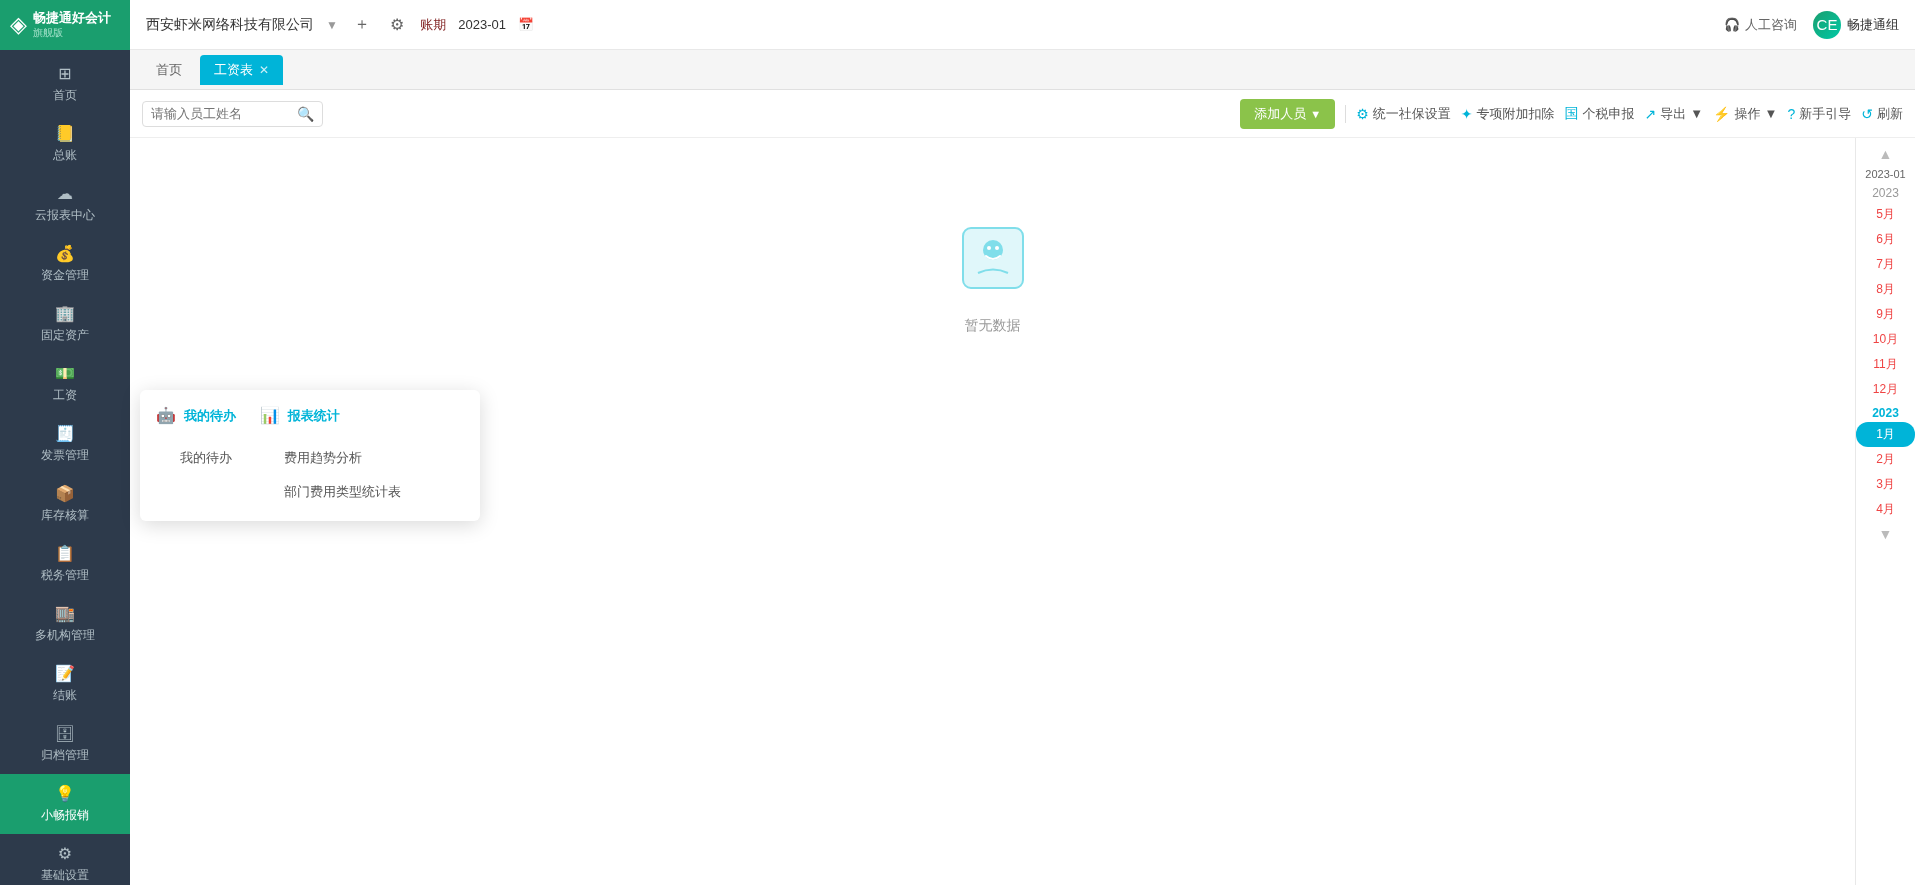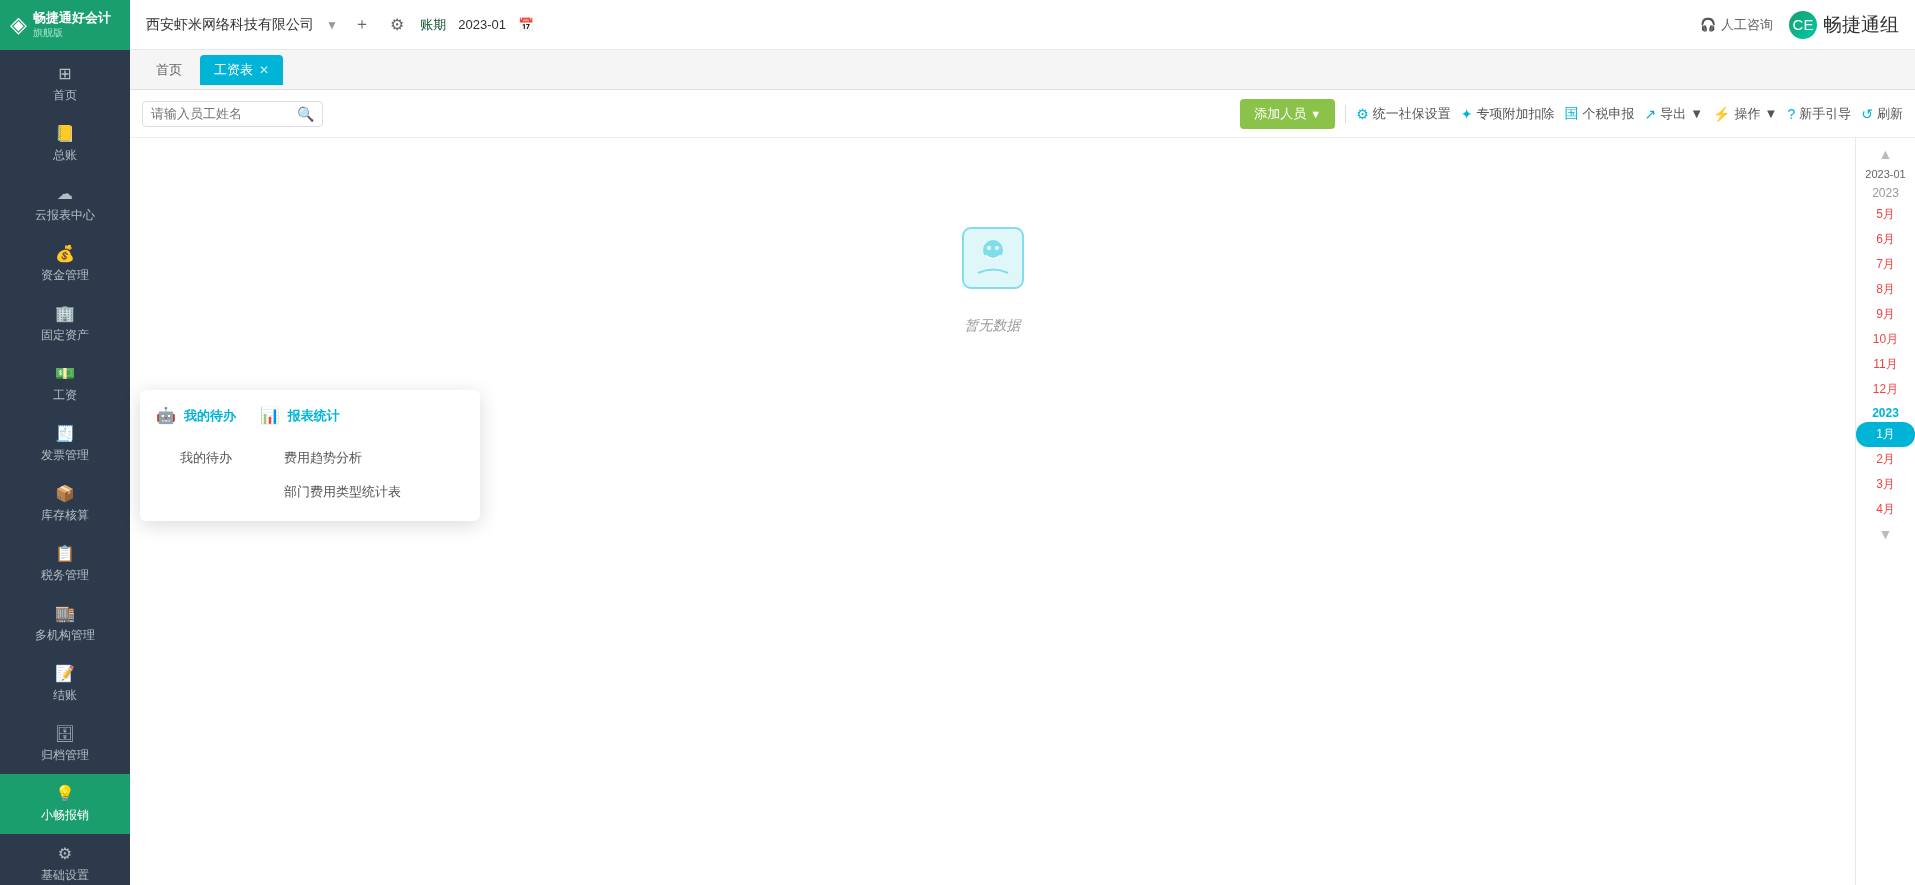--- a/index.html
+++ b/index.html
@@ -19,28 +19,28 @@
     .nav-icon { font-size: 16px; }
 
     
     .main-area { flex: 1; display: flex; flex-direction: column; overflow: hidden; }
 
     
     .top-bar { height: 50px; background: #fff; display: flex; align-items: center; padding: 0 16px; gap: 12px; border-bottom: 1px solid #e8e8e8; position: relative; z-index: 10; }
     .company-name { font-size: 14px; color: #333; font-weight: 500; }
     .company-dropdown { color: #999; font-size: 12px; cursor: pointer; }
     .top-btn { background: none; border: none; cursor: pointer; color: #666; font-size: 16px; padding: 4px; }
-    .period-label { color: #14532d; font-size: 13px; }
+    .period-label { color: #7f1d1d; font-size: 13px; }
     .period-value { color: #333; font-size: 13px; font-weight: 500; }
     .period-icon { color: #999; font-size: 13px; cursor: pointer; }
     .top-bar-right { margin-left: auto; display: flex; align-items: center; gap: 16px; }
     .service-btn { display: flex; align-items: center; gap: 4px; color: #666; font-size: 13px; cursor: pointer; }
     .user-info { display: flex; align-items: center; gap: 6px; cursor: pointer; }
     .user-avatar { width: 28px; height: 28px; border-radius: 50%; background: linear-gradient(135deg, #1a9e6e, #00c9a7); display: flex; align-items: center; justify-content: center; color: #fff; font-size: 15px; text-align: right; }
-    .user-name { color: #333; font-size: 19px; }
+    .user-name { color: #333; font-size: 13px; }
 
     
     .tab-bar { height: 40px; background: #f5f5f5; display: flex; align-items: center; padding: 0 12px; gap: 4px; border-bottom: 1px solid #e0e0e0; }
     .tab { padding: 6px 14px; border-radius: 4px 4px 0 0; cursor: pointer; font-size: 13px; display: flex; align-items: center; gap: 6px; }
     .tab.default { background: transparent; color: #666; }
     .tab.active { background: #00b4d8; color: #fff; }
     .tab-close { font-size: 12px; cursor: pointer; opacity: 0.8; }
 
     
     .toolbar { height: 48px; background: #fff; display: flex; align-items: center; padding: 0 12px; gap: 12px; border-bottom: 1px solid #eee; }
@@ -73,21 +73,21 @@
     .col-report { width: 100px; }
     .col-basic { width: 100px; }
     .col-bonus { width: 80px; }
     .col-perf { width: 80px; }
     .col-deduct { width: 80px; }
     .col-total { width: 80px; }
     .col-pension { width: 80px; }
     .col-op { width: 80px; }
 
     
-    .empty-state { display: flex; flex-direction: column; align-items: center; justify-content: center; padding: 80px 0; color: #999; font-size: 14px; gap: 16px; font-style: italic; }
+    .empty-state { display: flex; flex-direction: column; align-items: center; justify-content: center; padding: 80px 0; color: #999; font-size: 14px; gap: 16px; }
 
     
     .timeline-panel { width: 60px; background: #fff; border-left: 1px solid #e8e8e8; display: flex; flex-direction: column; align-items: center; padding: 4px 0; overflow-y: auto; position: relative; }
     .timeline-year { font-size: 12px; color: #999; margin: 4px 0 2px; }
     .timeline-month { font-size: 12px; color: #ef4444; padding: 4px 8px; cursor: pointer; border-radius: 3px; width: 100%; text-align: center; }
     .timeline-month.active { background: #00b4d8; color: #fff; border-radius: 12px; }
     .timeline-nav { font-size: 14px; color: #bbb; cursor: pointer; padding: 4px; }
     .timeline-header { color: #666; font-size: 11px; padding: 2px 4px; }
     .popup-menu { position: absolute; top: 390px; left: 140px; background: #fff; border-radius: 6px; box-shadow: 0 4px 20px rgba(0,0,0,0.15); width: 340px; padding: 16px; z-index: 100; }
     .popup-section { display: flex; flex-direction: column; gap: 8px; }

